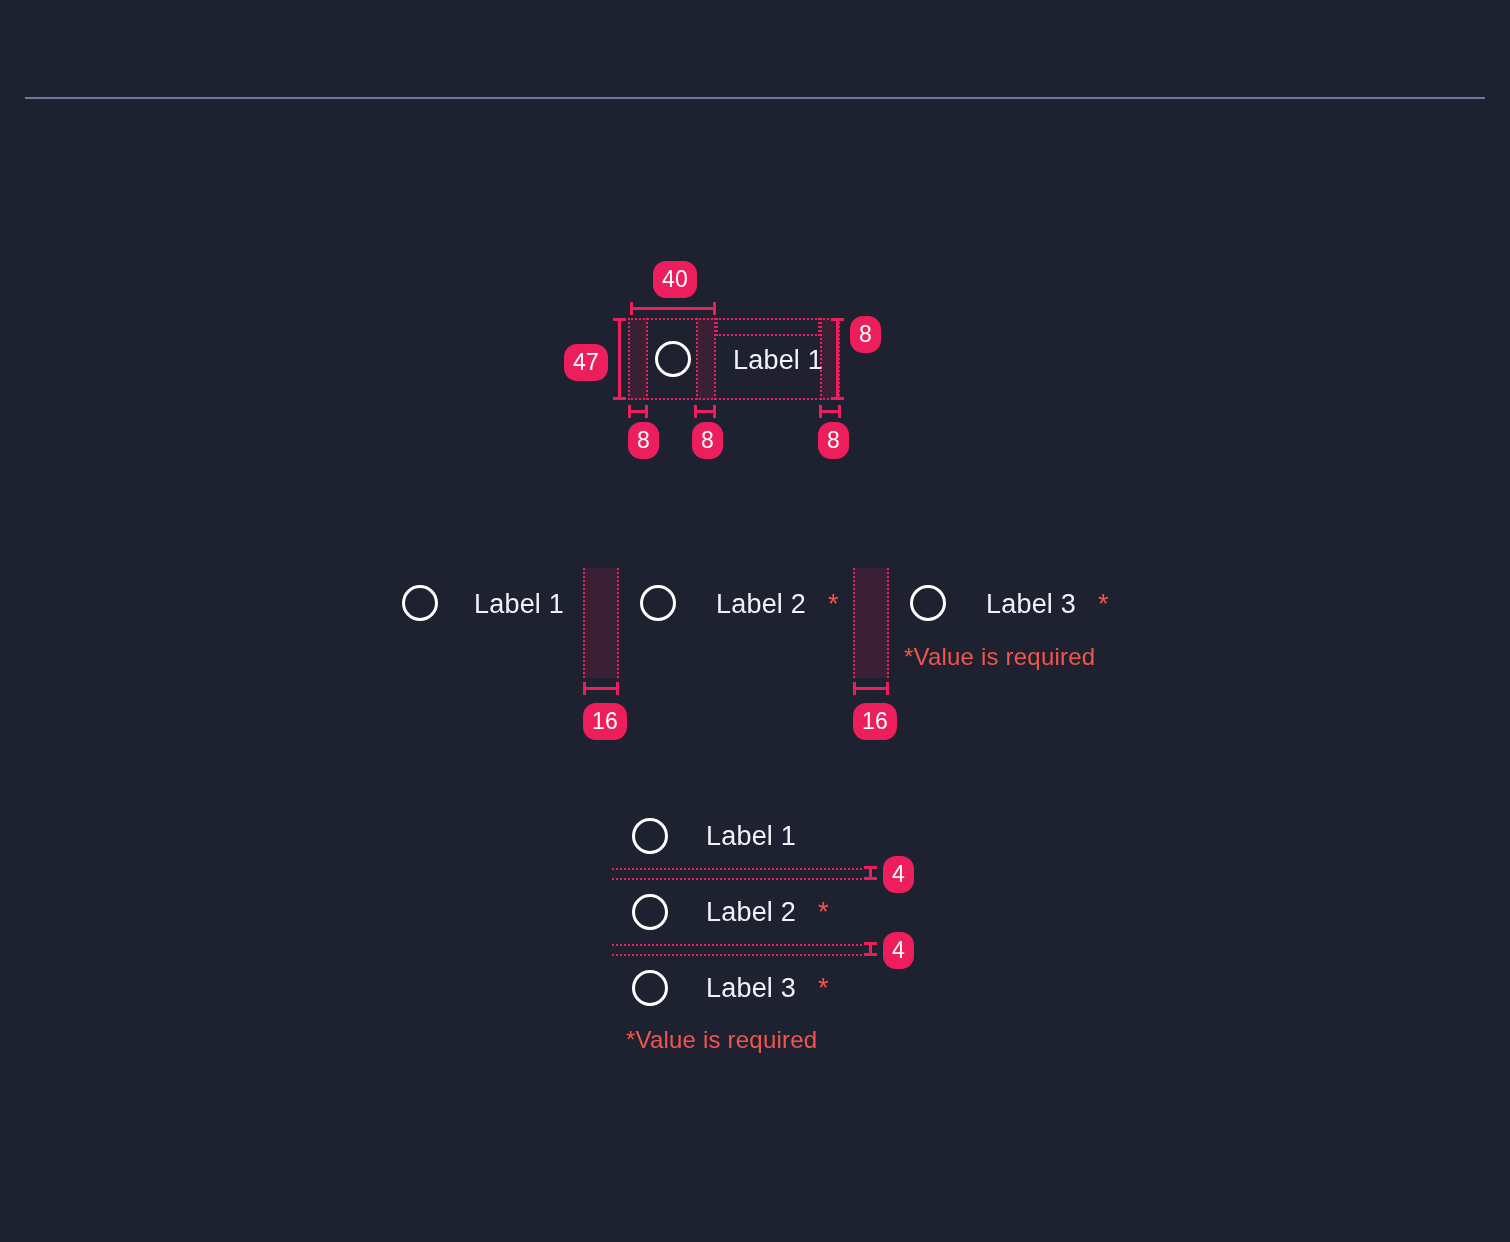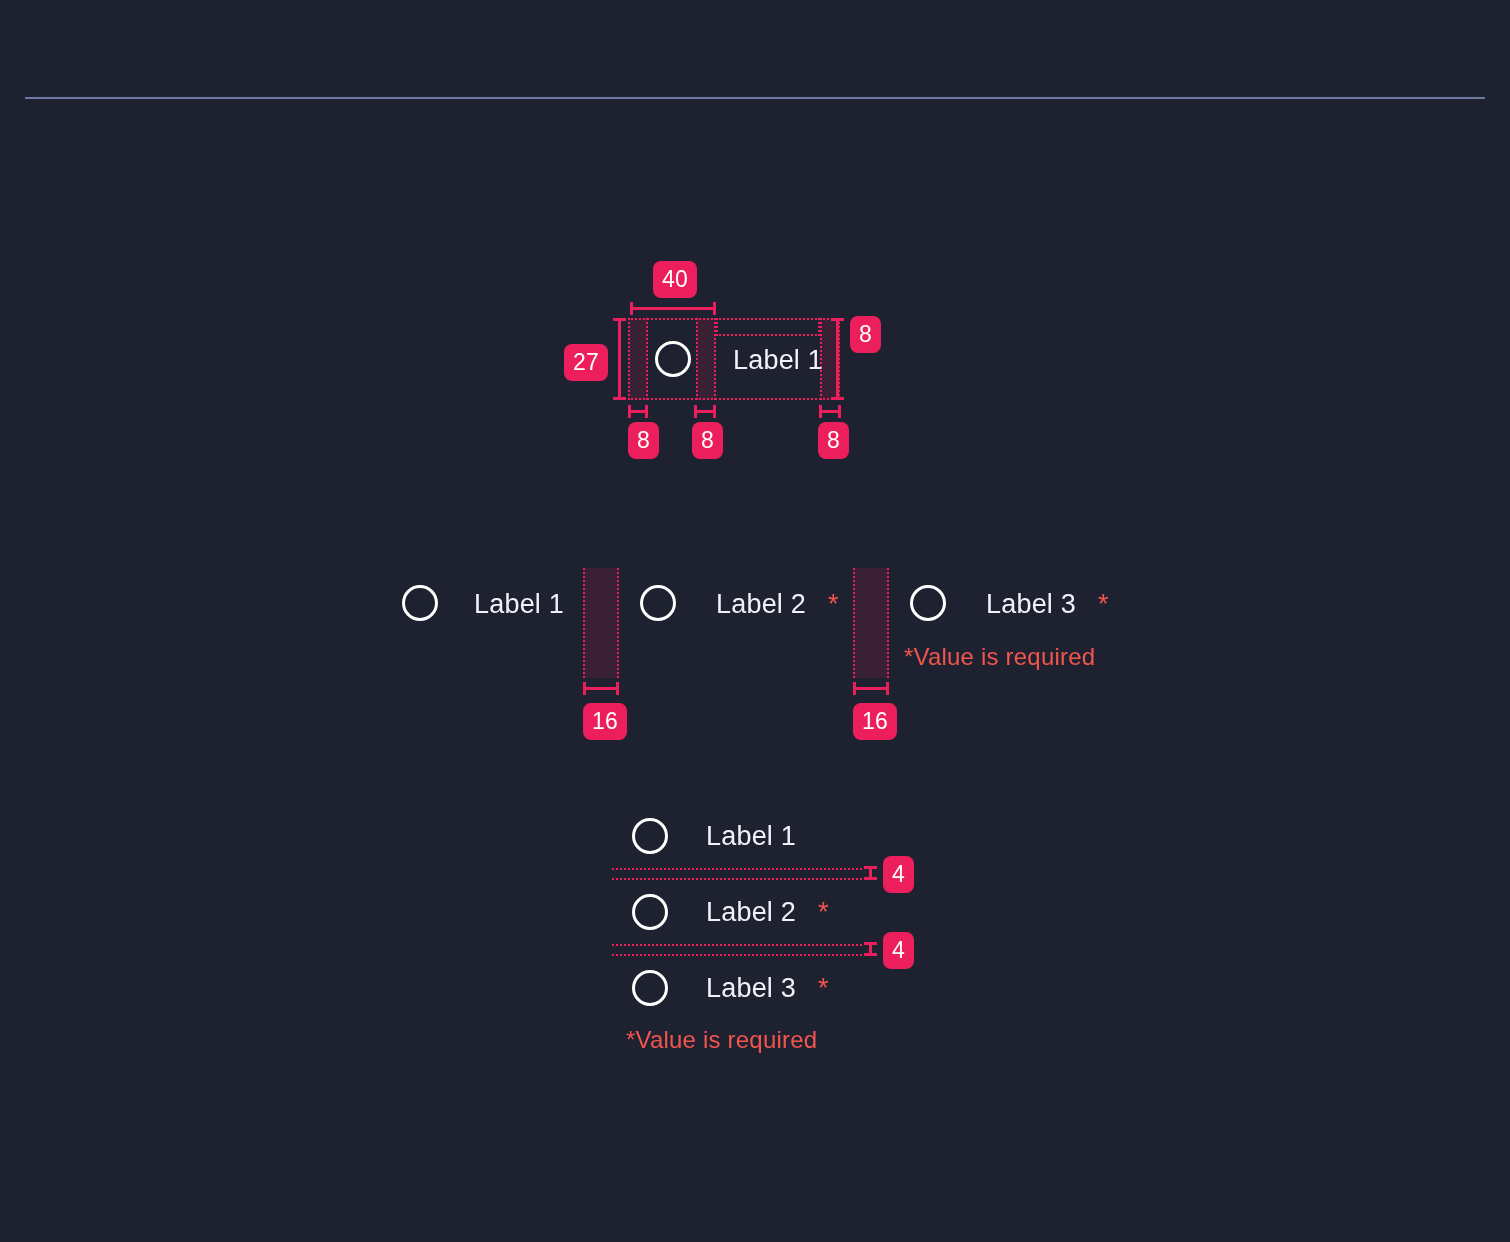--- a/index.html
+++ b/index.html
@@ -36,21 +36,21 @@
     left: 25px; top: 97px;
     width: 1460px; height: 2px;
     background: #6b7a9e;
   }
 
   
   .badge {
     position: absolute;
     background: #ec1f5c;
     color: #ffffff;
-    border-radius: 8px;
+    border-radius: 13px;
     font-size: 23px;
     line-height: 1;
     display: flex;
     align-items: center;
     justify-content: center;
     padding: 7px 9px;
     min-width: 30px;
     letter-spacing: 0.3px;
   }
 
@@ -171,21 +171,21 @@
     <div class="meas-h" style="left:630px; top:302px; width:86px;">
       <span class="cap-l"></span>
         <span class="cap-r"></span>
     </div>
     <div class="badge" style="left:653px; top:261px;">40</div>
 
     <div class="meas-v" style="left:613px; top:318px; height:82px;">
       <span class="cap-t"></span>
         <span class="cap-b"></span>
     </div>
-    <div class="badge" style="left:564px; top:344px;">27</div>
+    <div class="badge" style="left:564px; top:344px;">47</div>
 
     <div class="meas-h" style="left:628px; top:405px; width:20px;">
       <span class="cap-l"></span>
         <span class="cap-r"></span>
     </div>
     <div class="badge" style="left:628px; top:422px;">8</div>
 
     <div class="meas-h" style="left:694px; top:405px; width:22px;">
       <span class="cap-l"></span>
         <span class="cap-r"></span>

